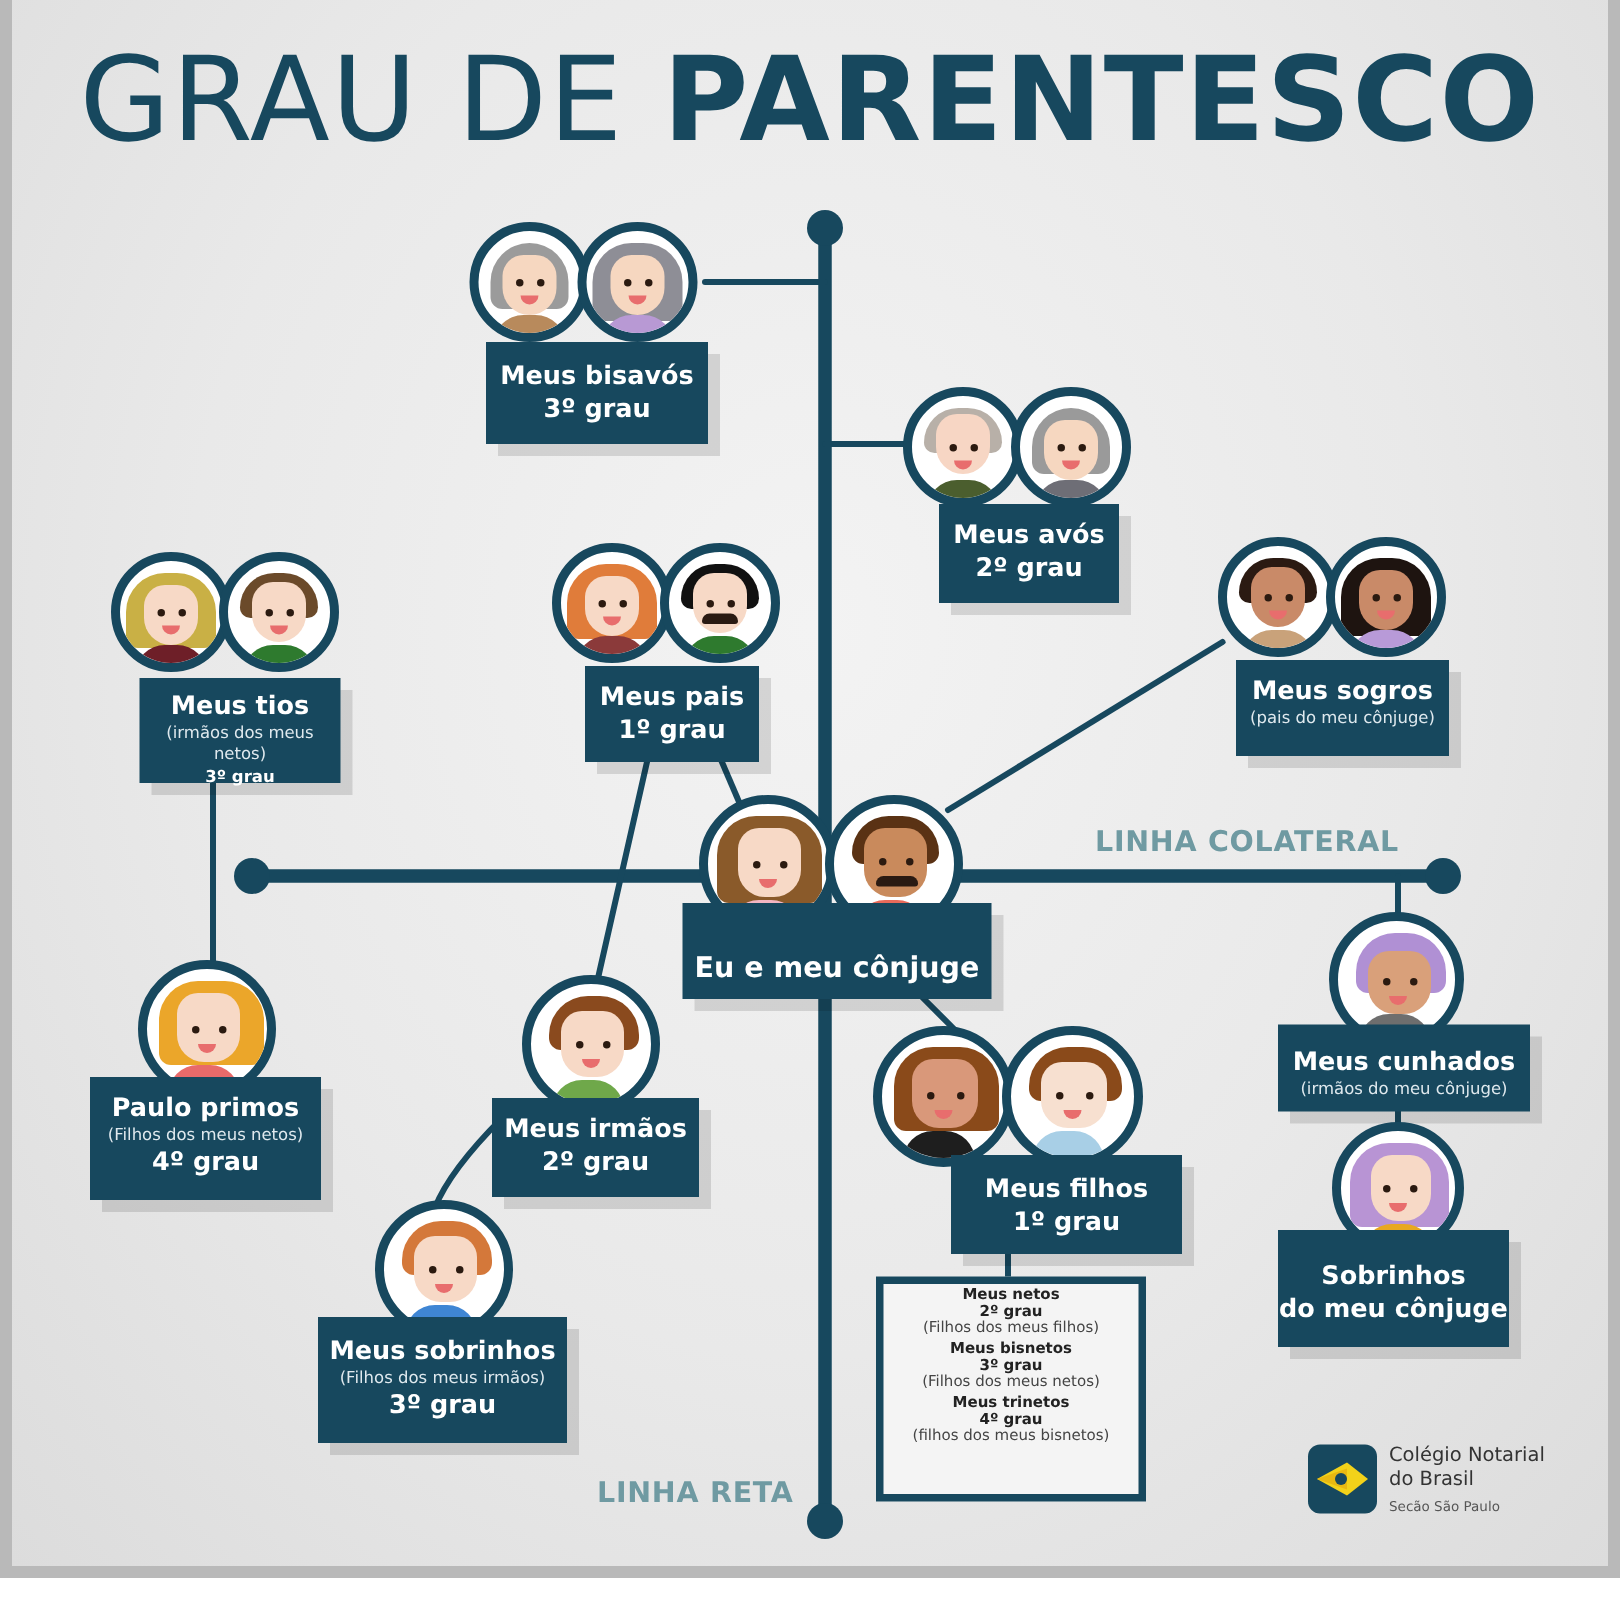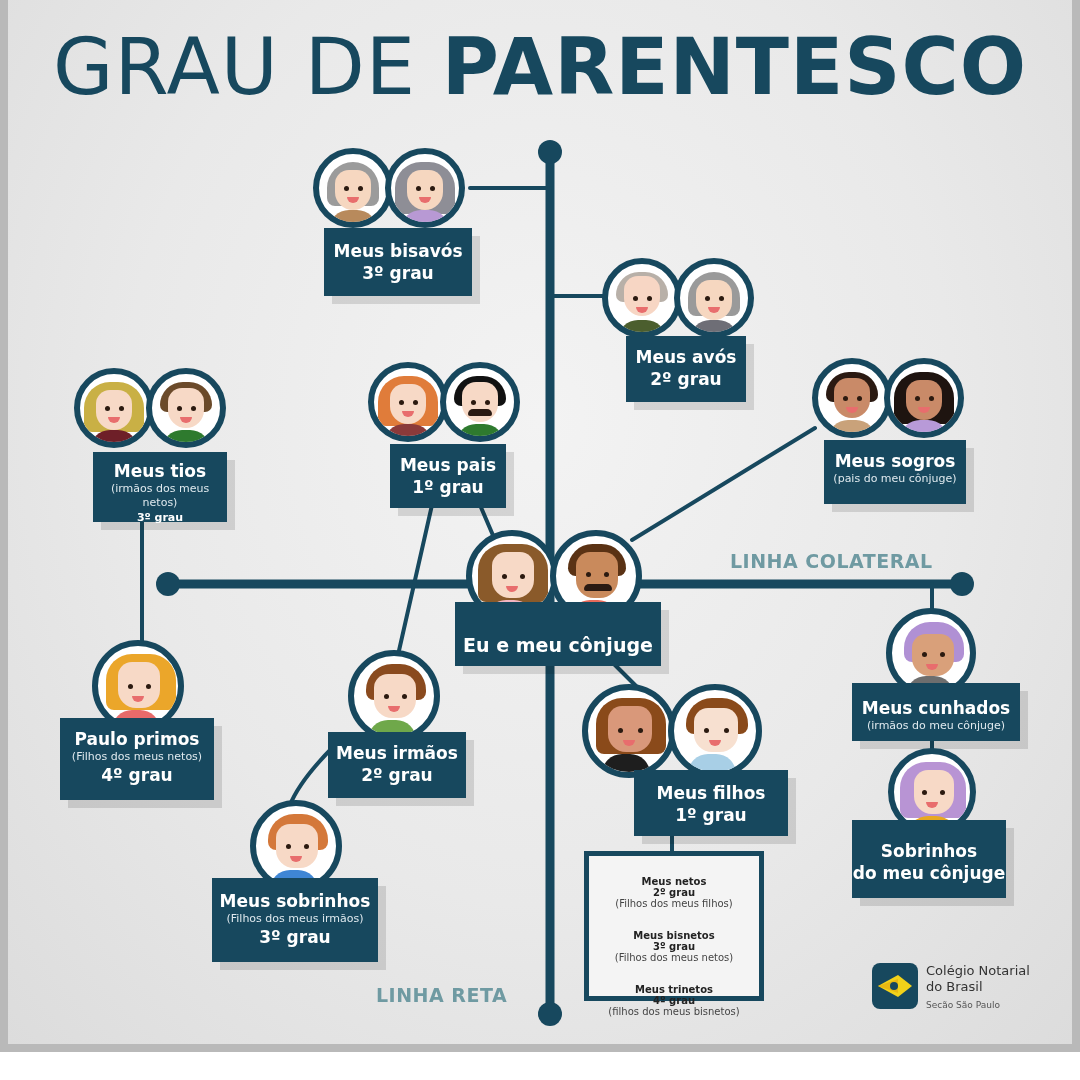--- a/index.html
+++ b/index.html
@@ -21,21 +21,21 @@
   .av .eyeL{left:25px;} .av .eyeR{left:39px;}
   .av .mouth{position:absolute;left:28px;top:43px;width:12px;height:6px;border-radius:0 0 6px 6px;background:#e86d6d;}
   .av .stache{position:absolute;left:22px;top:41px;width:24px;height:7px;border-radius:10px 10px 4px 4px;background:#2a1a12;}
   .label{position:absolute;background:#17485e;color:#ffffff;text-align:center;box-shadow:8px 8px 0 rgba(0,0,0,0.12);box-sizing:border-box;}
   .label .name{font-weight:bold;font-size:17px;line-height:22px;}
   .label .sub{font-size:11px;line-height:14px;color:#dfe9ee;}
   .label .deg{font-weight:bold;font-size:17px;line-height:22px;}
   .label .deg.small{font-size:11px;line-height:15px;}
   .axis-label{position:absolute;color:#6f9aa2;font-weight:bold;font-size:19px;letter-spacing:0.5px;}
   .desc-box{position:absolute;left:584px;top:851px;width:180px;height:150px;border:5px solid #17485e;background:#f4f4f4;box-sizing:border-box;text-align:center;color:#333;}
-  .desc-item{margin-top:20px;}
+  .desc-item{margin-top:2px;}
   .desc-item .n{font-weight:bold;font-size:10px;line-height:11px;color:#222;}
   .desc-item .g{font-weight:bold;font-size:10px;line-height:11px;color:#222;}
   .desc-item .f{font-size:10px;line-height:12px;color:#444;}
   .logo{position:absolute;left:872px;top:963px;width:170px;height:52px;}
   .logo .mark{position:absolute;left:0;top:0;width:46px;height:46px;border-radius:8px;background:#17485e;overflow:hidden;}
   .logo .t1{position:absolute;left:54px;top:0px;font-size:13px;color:#333;line-height:16px;}
   .logo .t2{position:absolute;left:54px;top:16px;font-size:13px;color:#333;line-height:16px;}
   .logo .t3{position:absolute;left:54px;top:36px;font-size:9px;color:#555;line-height:12px;}
 </style>
 </head>
@@ -224,21 +224,21 @@
         <div class="eyeR" style="left:48px;top:36px;"></div>
         <div class="stache" style="left:28px;top:48px;width:28px;"></div>
       </div>
   </div>
   <div class="label" style="left:455px;top:602px;width:206px;height:64px;padding-top:32px;">
     <div class="name" style="font-size:19px;">Eu e meu cônjuge</div>
   </div>
 </div>
 
 <div class="axis-label" style="left:730px;top:550px;">LINHA COLATERAL</div>
-<div class="axis-label" style="left:376px;top:984px;">LINHA RETA</div>
+<div class="axis-label" style="left:398px;top:984px;">LINHA RETA</div>
 
 <div class="node">
   <div class="avatars" style="left:92px;top:640px;">
     <div class="av" style="width:92px;height:92px;">
         <div class="hair" style="background:#eba62a;left:8px;width:70px;height:56px;"></div>
         <div class="face" style="background:#f7d9c6;left:20px;width:42px;height:46px;"></div>
         <div class="body" style="background:#e86a6a;left:14px;top:64px;"></div>
         <div class="eyeL" style="left:30px;top:38px;"></div>
         <div class="eyeR" style="left:48px;top:38px;"></div>
         <div class="mouth" style="left:34px;top:50px;"></div>

